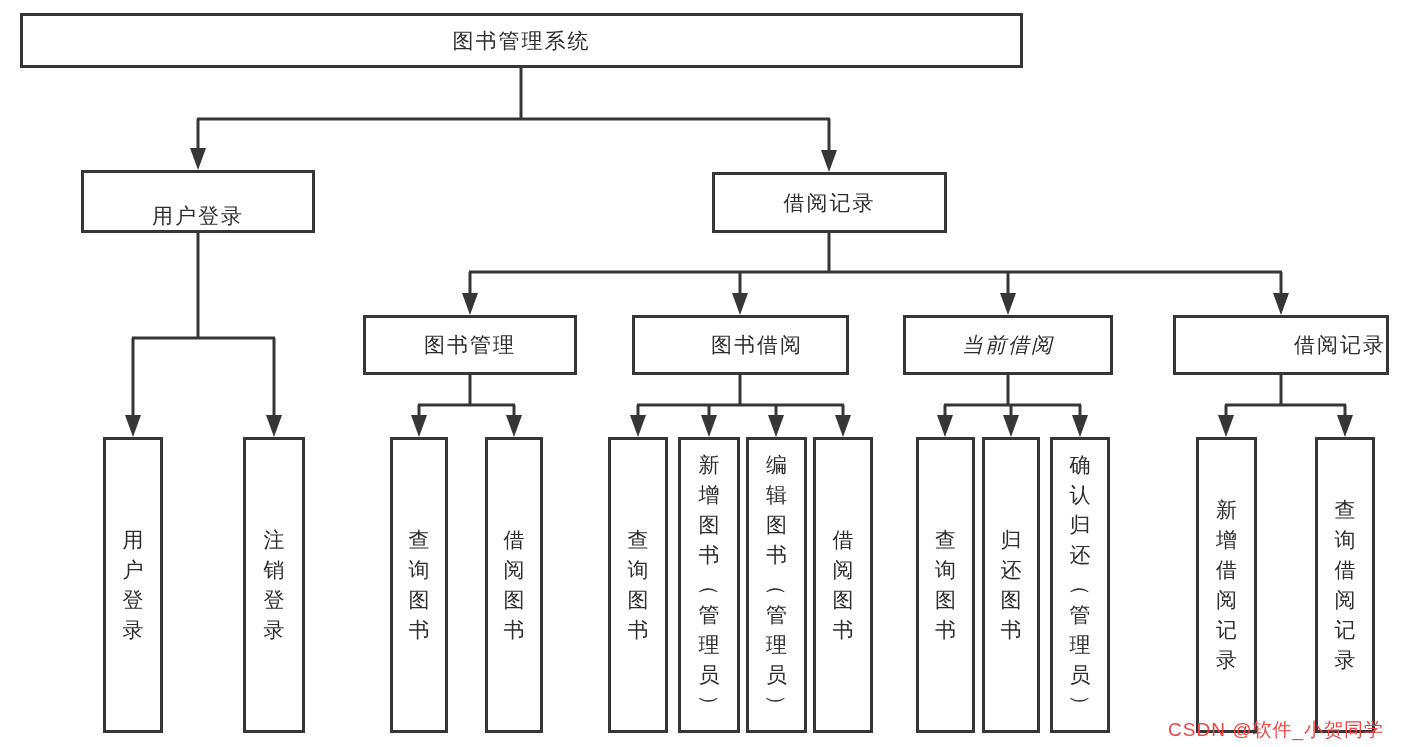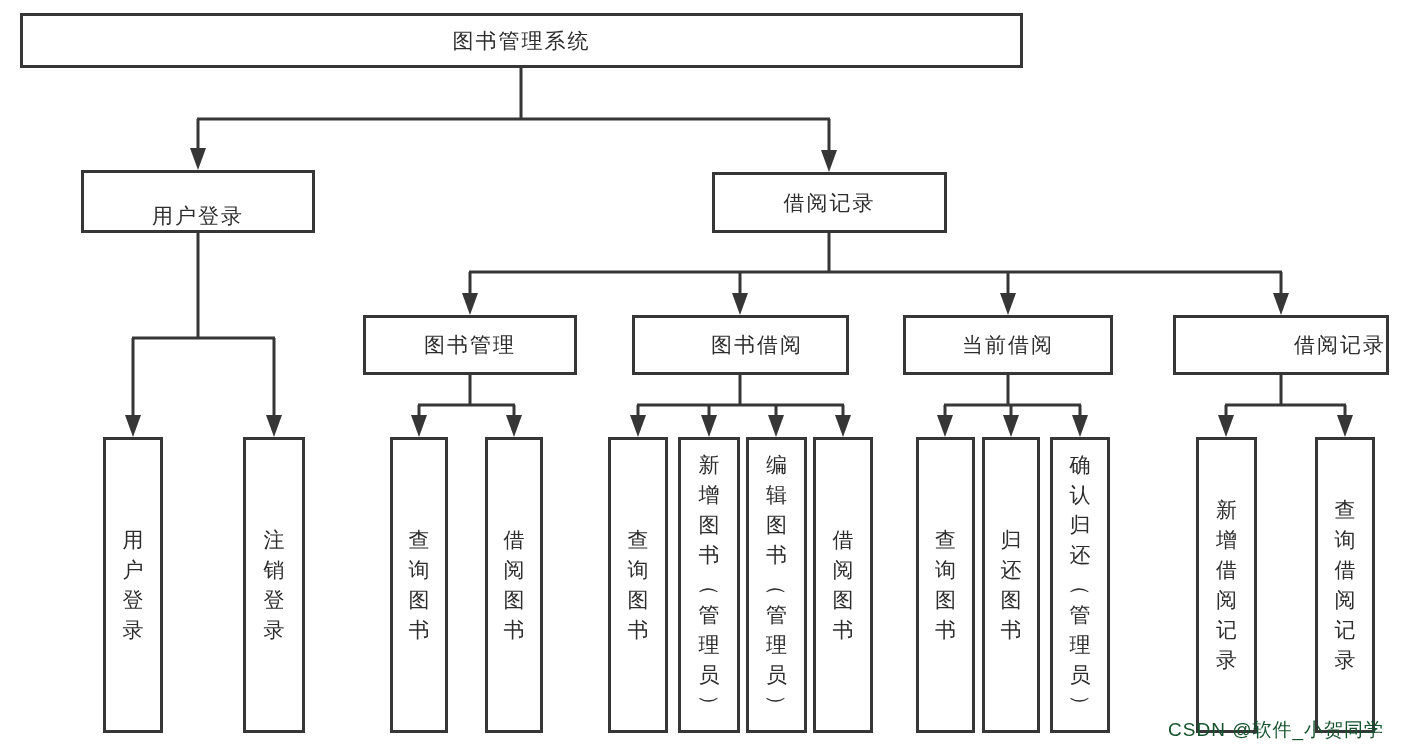--- a/index.html
+++ b/index.html
@@ -44,21 +44,21 @@
     color: #2d2d2d;
   }
   .vch { display: block; line-height: 30px; text-align: center; }
   .vch.rot { transform: rotate(90deg); }
   .watermark {
     position: absolute;
     right: 8px;
     bottom: 4px;
     font-size: 19px;
     letter-spacing: 1px;
-    color: #14532d;
+    color: #ef4444;
     white-space: nowrap;
     z-index: 5;
   }
 </style>
 </head>
 <body>
 
 <div class="canvas">
 
   <svg class="connectors" viewBox="0 0 1405 747" xmlns="http://www.w3.org/2000/svg">
@@ -111,21 +111,21 @@
   <div class="node" style="left:712px; top:172px; width:235px; height:61px;">
     <span class="hlabel">借阅记录</span>
   </div>
 
   <div class="node" style="left:363px; top:315px; width:214px; height:60px;">
     <span class="hlabel">图书管理</span>
   </div>
   <div class="node" style="left:632px; top:315px; width:217px; height:60px;padding-left:33px;">
     <span class="hlabel">图书借阅</span>
   </div>
-  <div class="node" style="left:903px; top:315px; width:210px; height:60px;">
+  <div class="node" style="left:903px; top:315px; width:210px; height:60px;font-style:italic;">
     <span class="hlabel">当前借阅</span>
   </div>
   <div class="node" style="left:1173px; top:315px; width:216px; height:60px;justify-content:flex-end;">
     <span class="hlabel">借阅记录</span>
   </div>
 
   <div class="node leaf" style="left:103px; width:60px;">
     <span class="vlabel">
         <span class="vch">用</span>
         <span class="vch">户</span>

